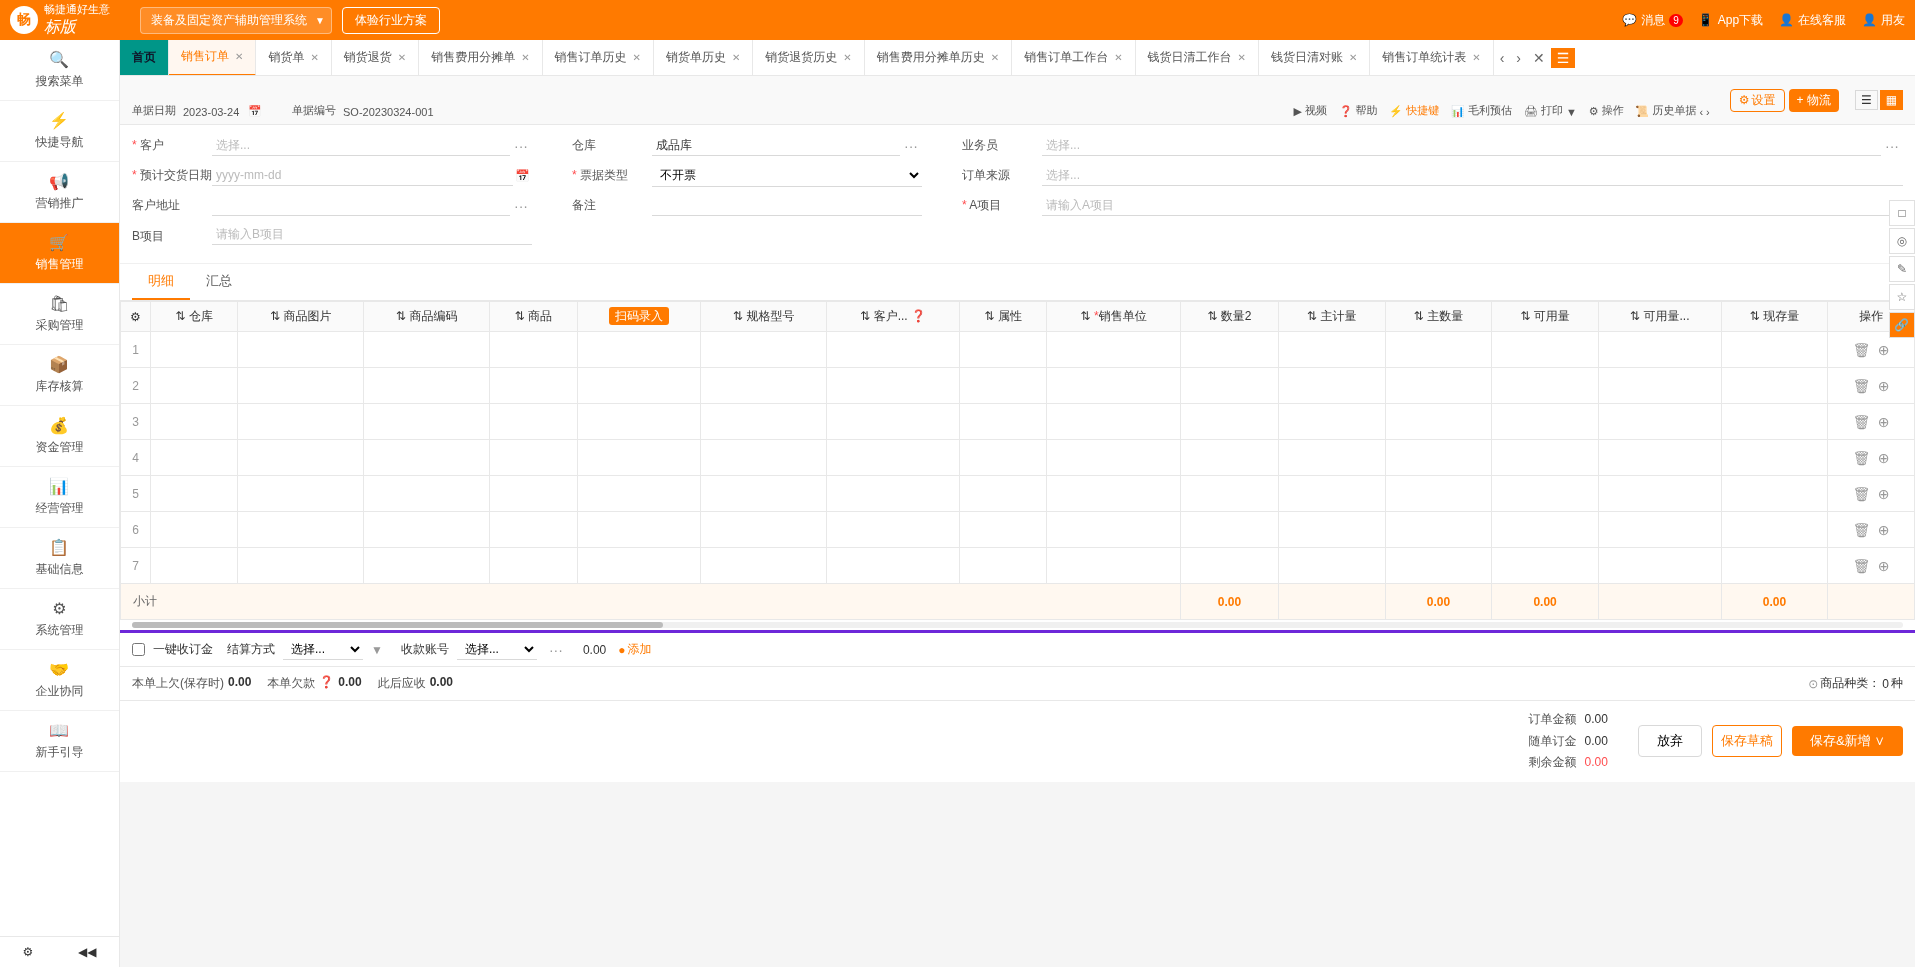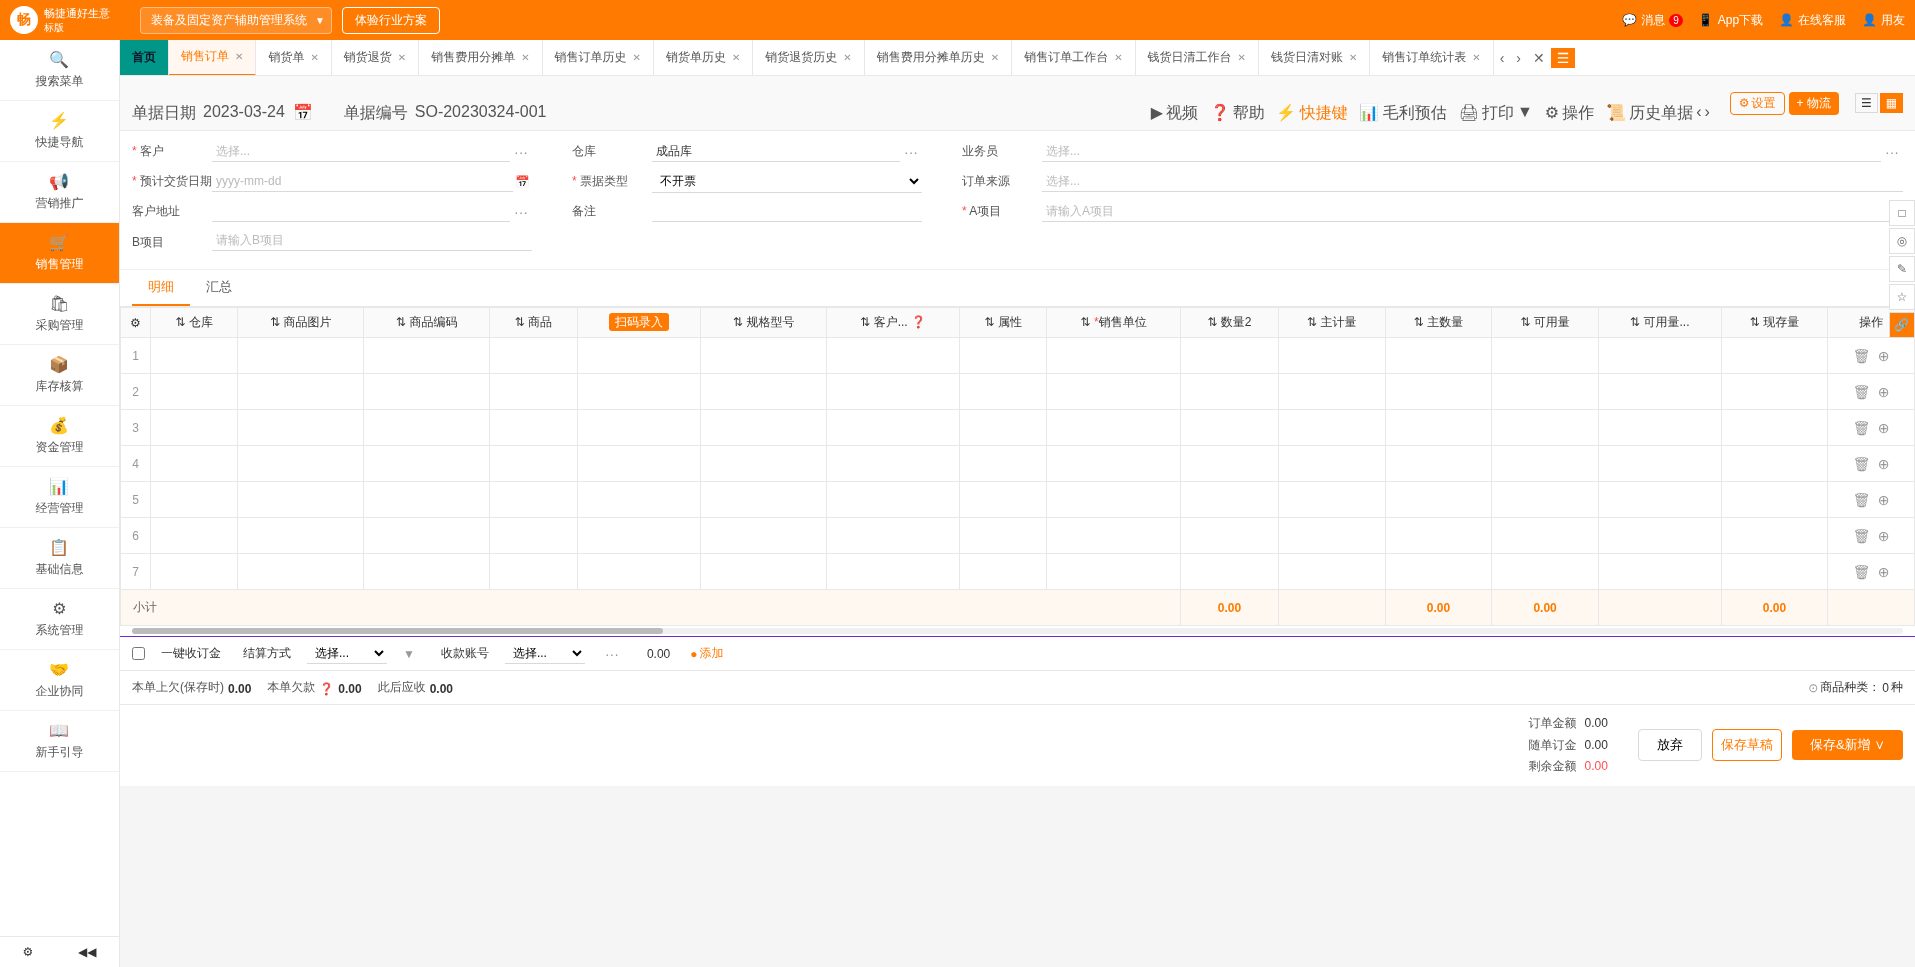--- a/index.html
+++ b/index.html
@@ -190,23 +190,23 @@
       display: flex;
       align-items: center;
       padding: 6px 12px;
       background: #f9f9f9;
       border-bottom: 1px solid #e8e8e8;
       gap: 12px;
       flex-shrink: 0;
     }
     .toolbar-item {
       display: flex;
-      align-items: flex-start;
+      align-items: flex-end;
       gap: 3px;
-      font-size: 16px;
+      font-size: 11px;
       cursor: pointer;
       color: #555;
       margin-top: 21px;
     }
     .toolbar-item.orange { color: #ff7a00; }
 
     
     .form-section {
       padding: 10px 12px;
       border-bottom: 1px solid #f0f0f0;
@@ -360,21 +360,21 @@
       padding: 8px 12px;
       display: flex;
       align-items: center;
       gap: 16px;
       flex-shrink: 0;
     }
     .footer-stat {
       font-size: 12px;
       color: #555;
       display: flex;
-      align-items: flex-end;
+      align-items: flex-start;
       gap: 4px;
     }
     .footer-stat .val { color: #333; font-weight: bold; }
     .footer-spacer { flex: 1; }
 
     
     .bottom-actions {
       background: #fff;
       border-top: 1px solid #e8e8e8;
       padding: 8px 12px;
@@ -424,22 +424,22 @@
       cursor: pointer;
       font-size: 13px;
     }
 
     
     .payment-row {
       display: flex;
       align-items: center;
       padding: 6px 12px;
       background: white;
-      border-top: 1px solid #6d28d9;
-      gap: 16px;
+      border-top: 3px solid #6d28d9;
+      gap: 8px;
       flex-shrink: 0;
     }
     .payment-row input[type=checkbox] { cursor: pointer; }
 
     .right-float-btns {
       position: fixed;
       right: 0;
       top: 200px;
       display: flex;
       flex-direction: column;
@@ -463,21 +463,21 @@
 </head>
 <body>
 
 <div class="top-header">
   <div class="logo-area">
     <div class="logo-icon">
       <span>畅</span>
     </div>
     <div class="logo-text">
       <div>畅捷通好生意</div>
-      <div style="font-size:10px;">标版</div>
+      <div style="font-size:16px;font-style:italic;">标版</div>
     </div>
   </div>
   <div class="system-selector">
     <span>装备及固定资产辅助管理系统</span>
     <span style="position:absolute;right:6px;top:50%;transform:translateY(-50%);font-size:10px;">▼</span>
   </div>
   <button class="plan-btn">体验行业方案</button>
   <div class="header-right">
     <div class="header-right-item">
       <span>💬</span>

